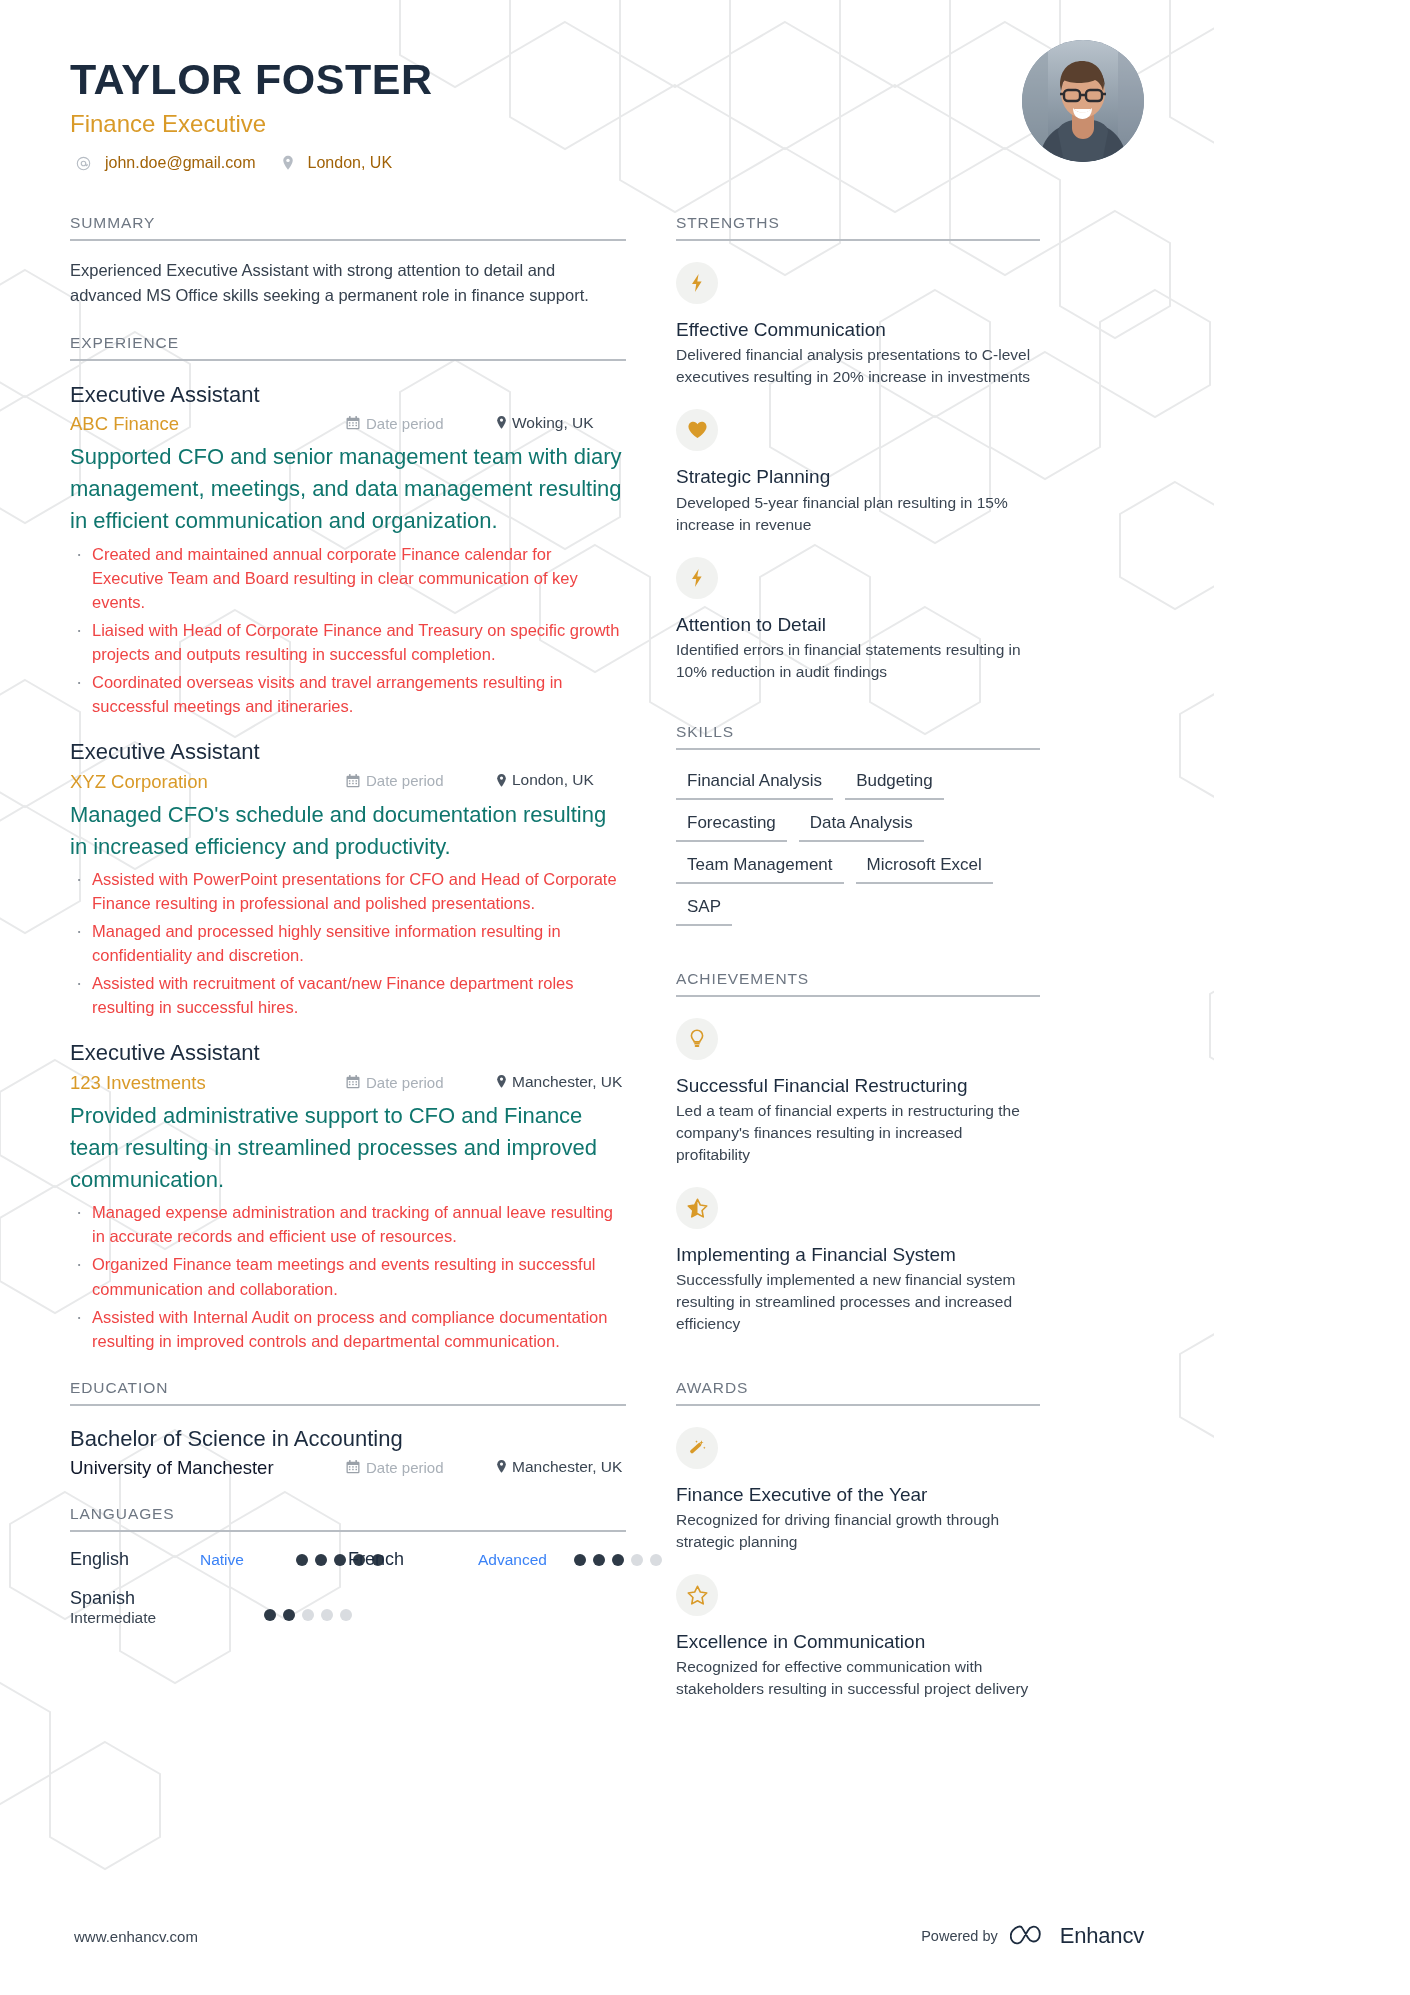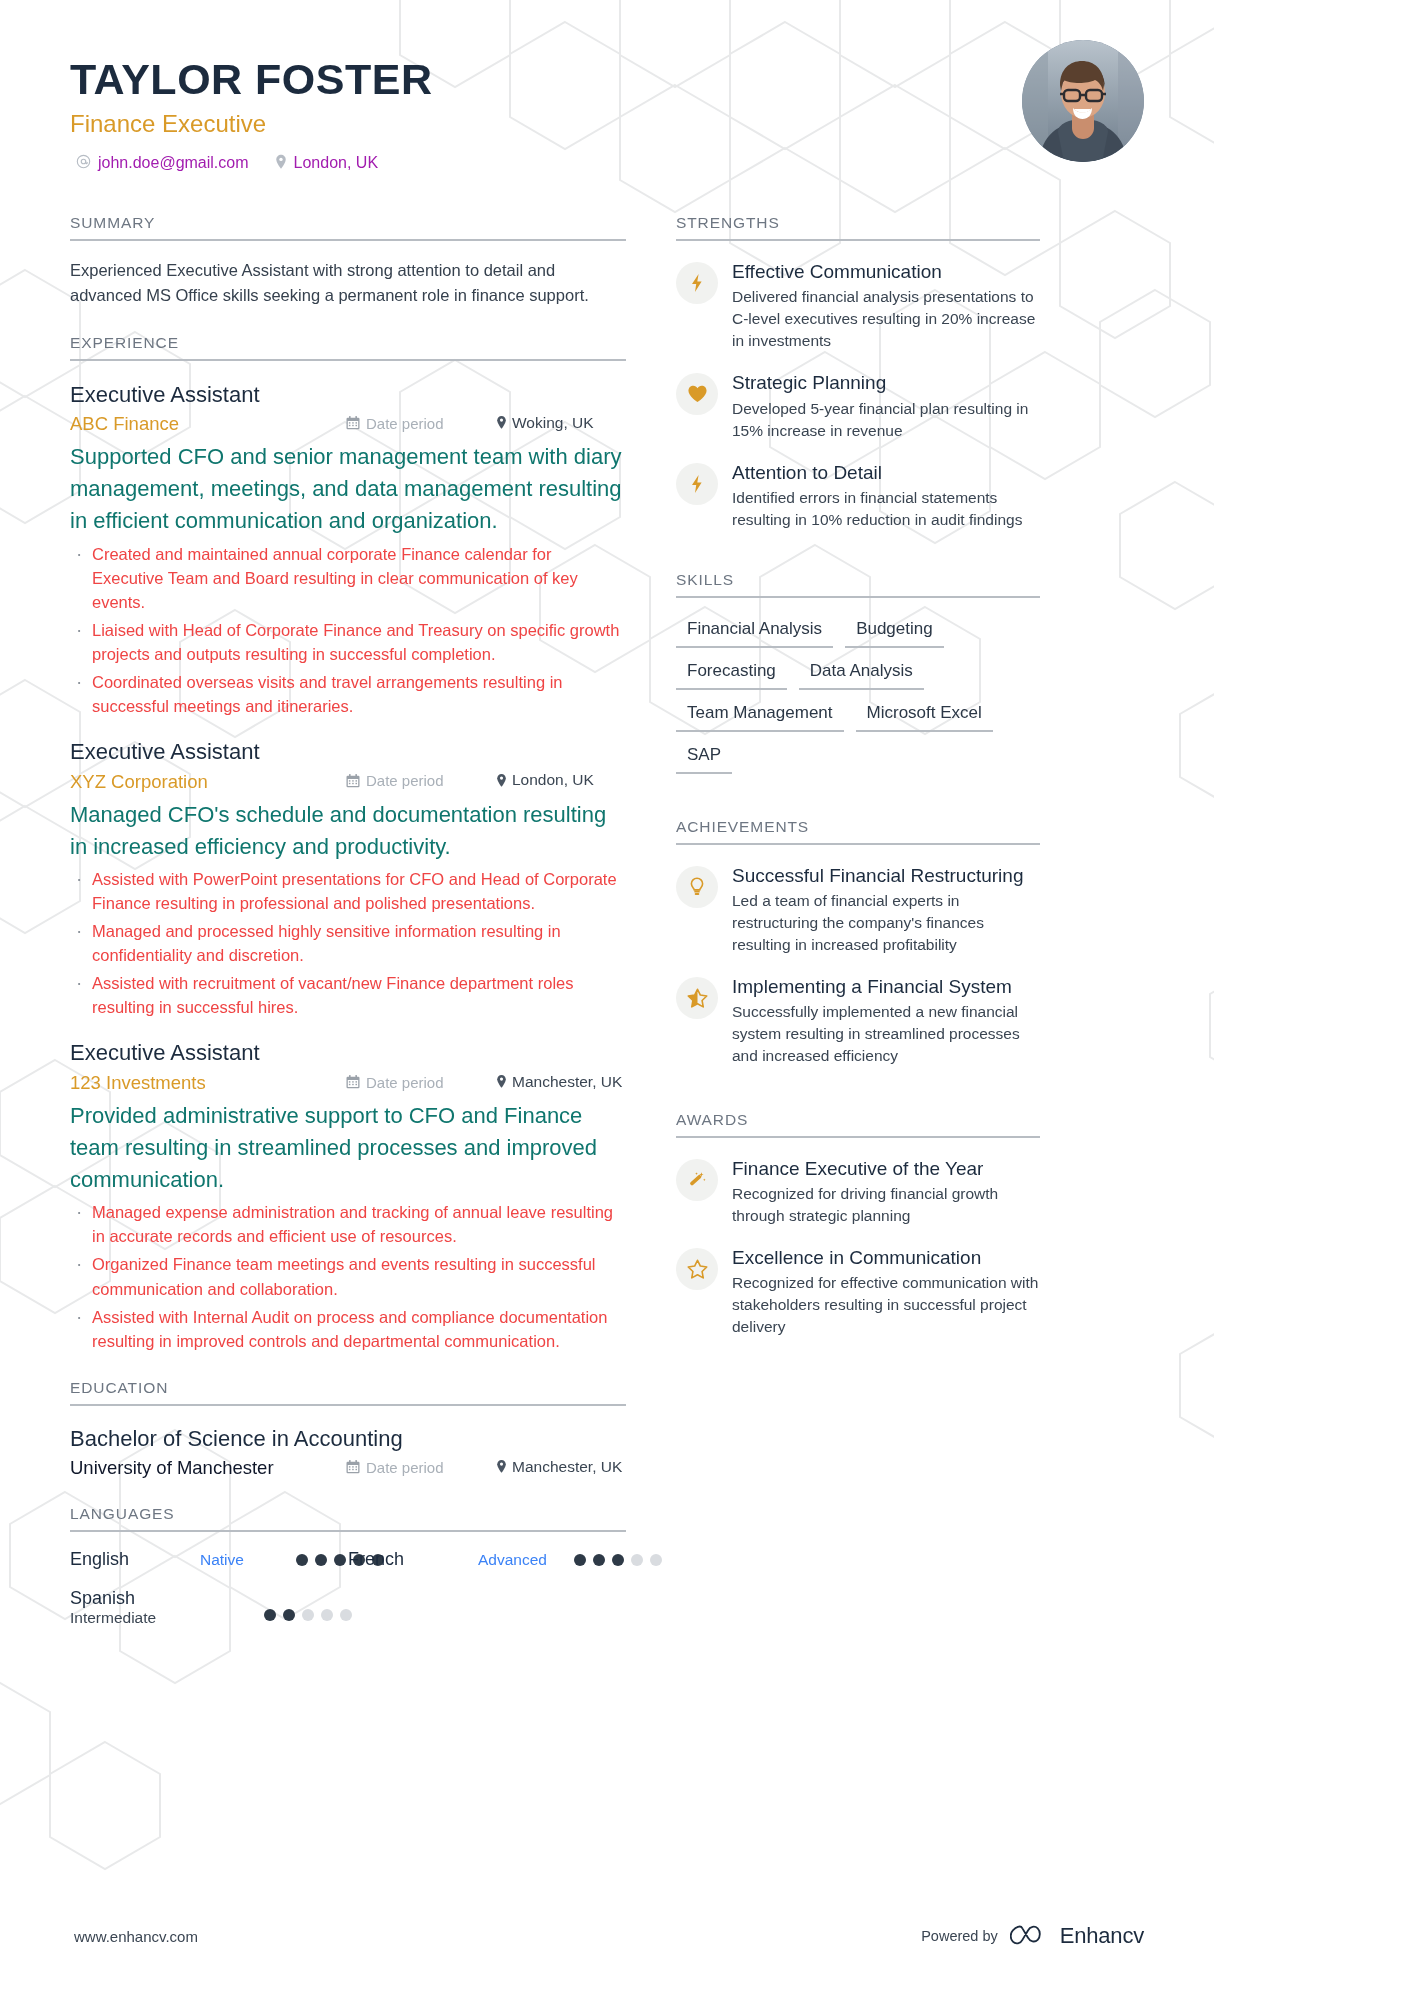--- a/index.html
+++ b/index.html
@@ -34,22 +34,22 @@
     color: #1c2b3e; line-height: 1.12;
   }
   .role {
     font-size: 24px; color: #d99a28; margin-top: 7px; font-weight: 400;
   }
   .contact-row {
     display: flex; align-items: center; gap: 26px;
     margin-top: 16px; padding-left: 6px;
   }
   .contact-item {
-    display: flex; align-items: flex-start; gap: 7px;
-    font-size: 16px; color: #a21caf;
+    display: flex; align-items: center; gap: 14px;
+    font-size: 16px; color: #a16207;
   }
   .contact-item .ico { color: #b6bcc4; display: flex; align-items: center; }
   .avatar {
     position: absolute; top: 40px; right: 0;
     width: 122px; height: 122px; border-radius: 50%;
     overflow: hidden; background: #7f8fa0;
   }
   .avatar svg { display: block; }
 
   
@@ -120,21 +120,21 @@
   .lang-level-below { font-size: 15.5px; color: #3a4552; }
   .lang-level-inline {
     font-size: 15.5px; color: #3b82f6; width: 96px; flex: 0 0 96px;
     padding-top: 3px;
   }
   .dots { display: flex; gap: 7px; align-items: center; padding-top: 6px; }
   .dot { width: 12px; height: 12px; border-radius: 50%; background: #d9dce0; }
   .dot.on { background: #2e3a47; }
 
   
-  .ritem { display: flex; gap: 14px; margin-top: 19px; }
+  .ritem { display: flex; gap: 14px; margin-top: 19px; flex-direction: column; }
   .ricon {
     width: 42px; height: 42px; flex: 0 0 42px; border-radius: 50%;
     background: #f1f2f0; display: flex; align-items: center;
     justify-content: center; margin-top: 2px;
   }
   .ricon svg { display: block; }
   .rbody { flex: 1 1 auto; }
   .rtitle {
     font-size: 19px; color: #1c2b3e; line-height: 1.22; font-weight: 400;
   }

